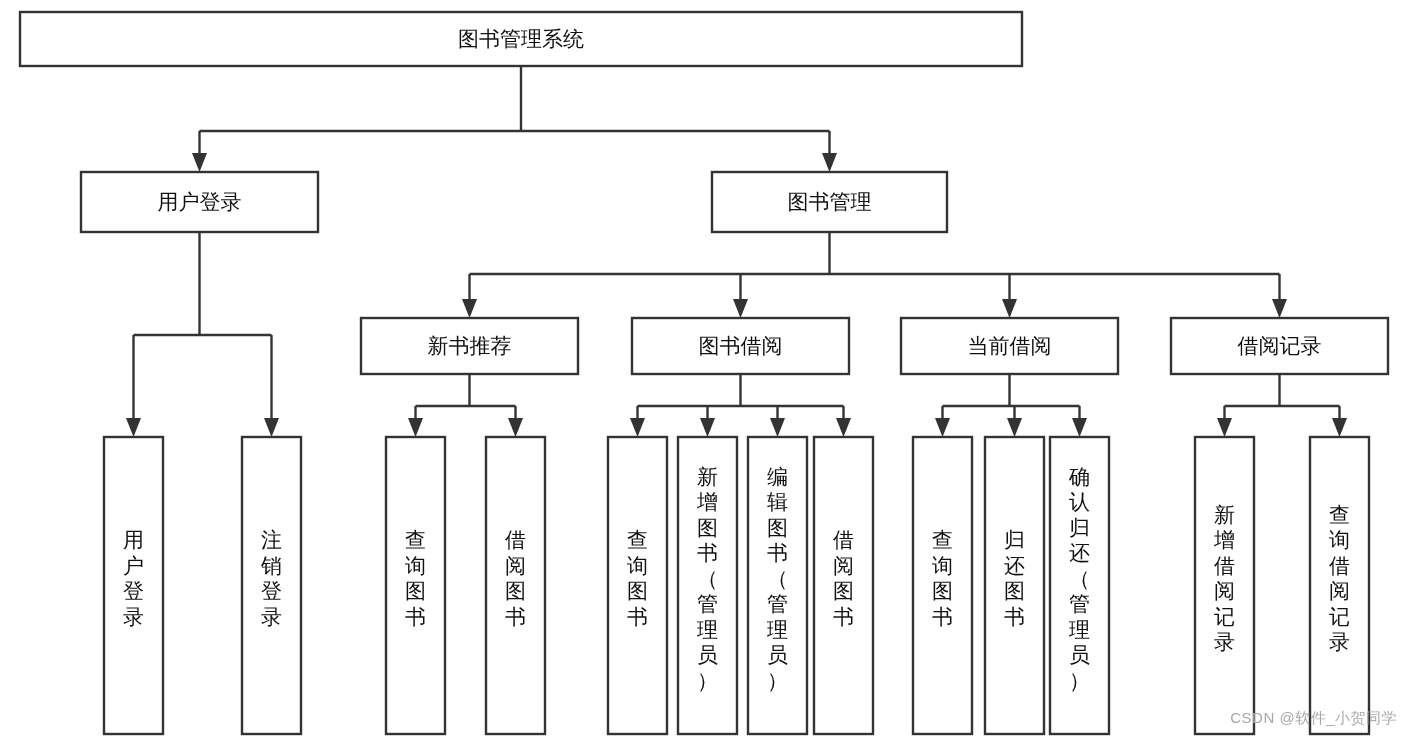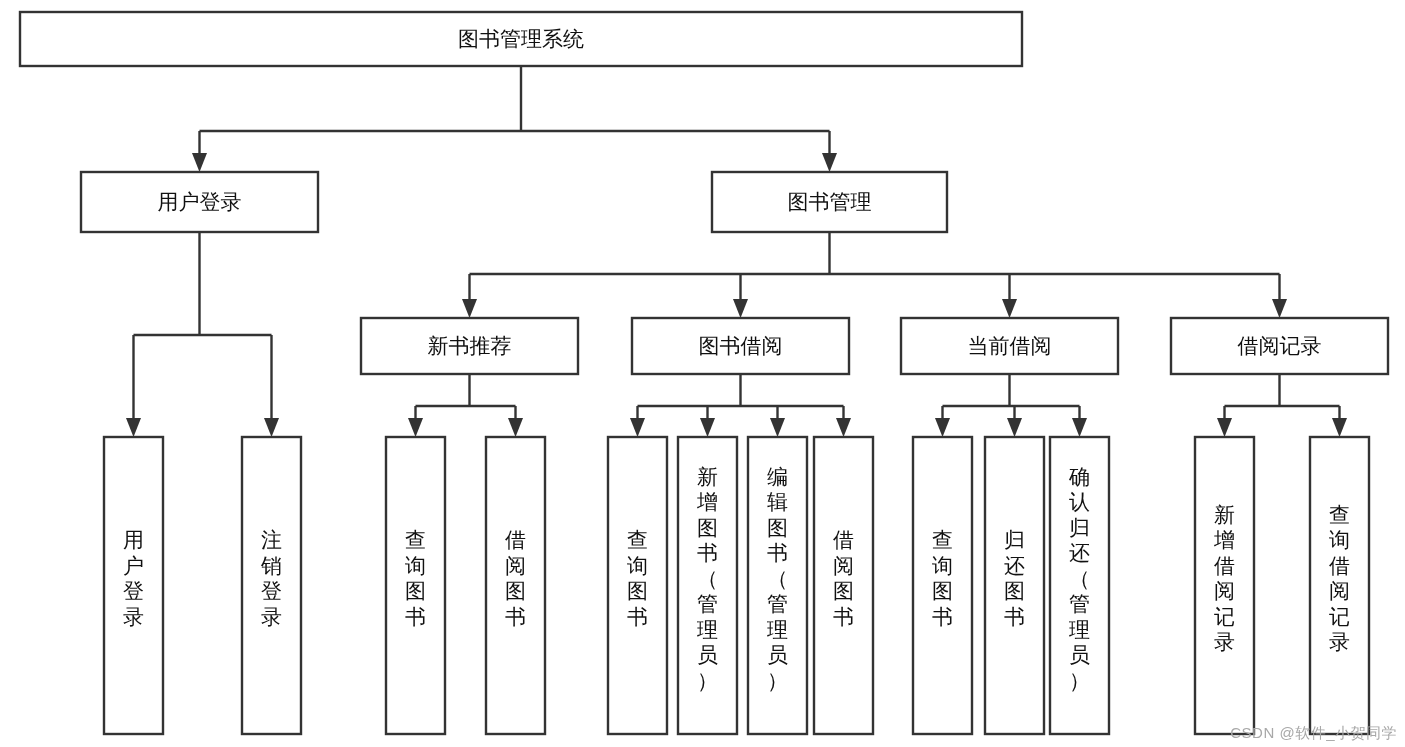--- a/index.html
+++ b/index.html
@@ -52,21 +52,21 @@
   }
   .node-label-vertical {
     font-family: "Liberation Sans", "DejaVu Sans", sans-serif;
     fill: #111111;
     font-size: 21px;
     text-anchor: middle;
   }
   .watermark {
     position: absolute;
     right: 8px;
-    bottom: 4px;
+    bottom: 19px;
     font-family: "Liberation Sans", "DejaVu Sans", sans-serif;
     font-size: 15px;
     color: #a8a8a8;
     letter-spacing: 0.5px;
     white-space: nowrap;
     pointer-events: none;
   }
 </style>
 </head>
 <body>

